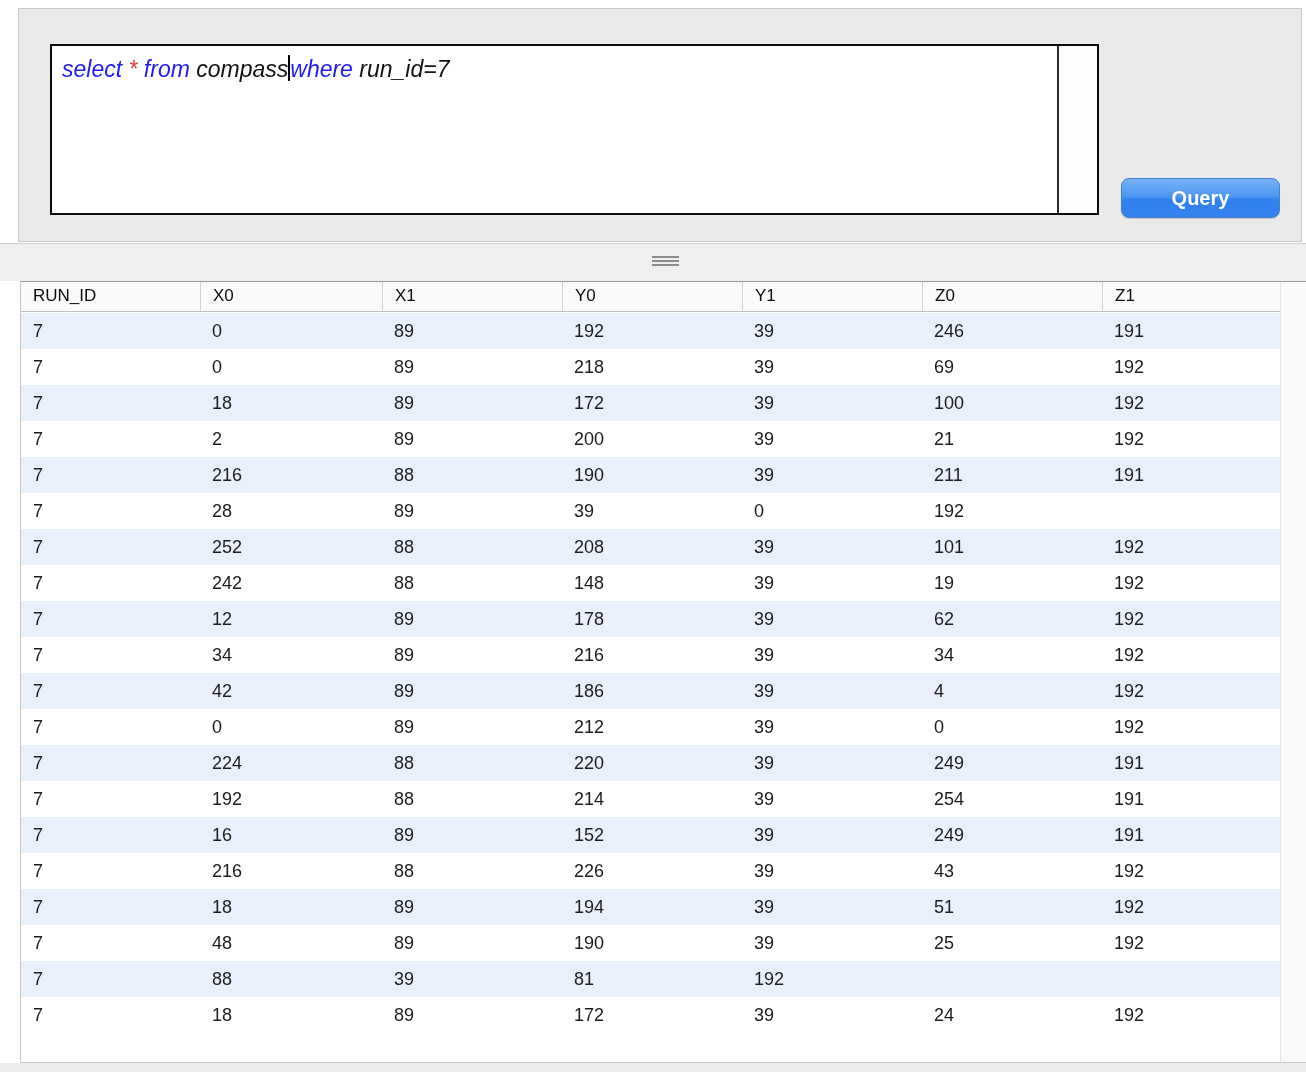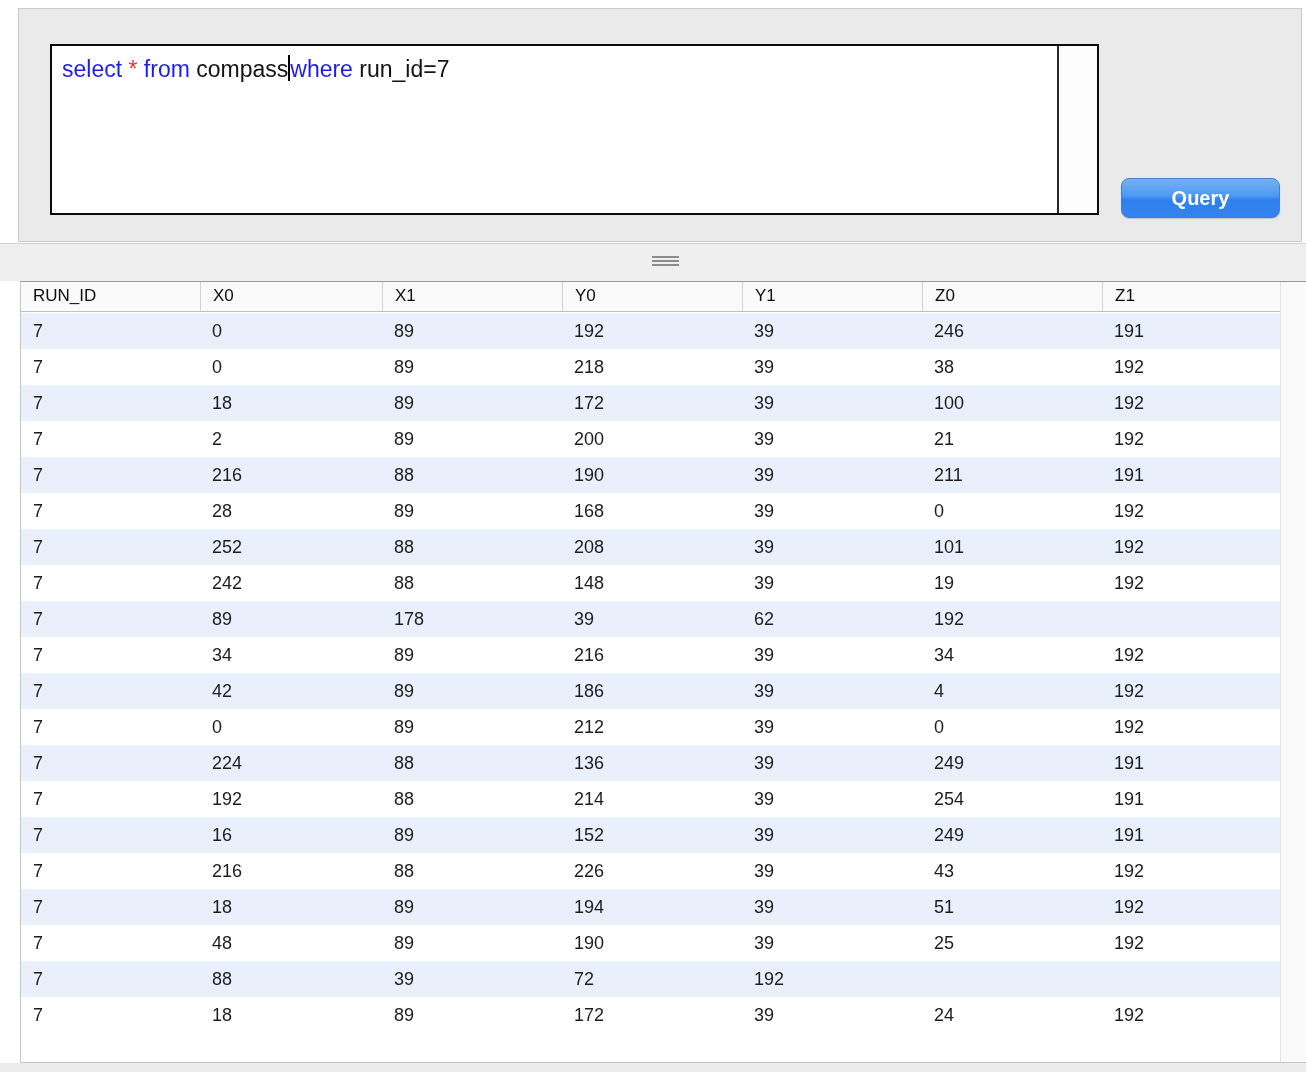--- a/index.html
+++ b/index.html
@@ -11,21 +11,21 @@
     overflow:hidden;
   }
 
   
   .top-panel {
     position:absolute; left:18px; top:8px; right:4px; height:234px;
     background:#eaeaea; border:1px solid #c9c9c9;
   }
   .sql-editor {
     position:absolute; left:31px; top:35px; width:1049px; height:171px;
-    background:#ffffff; border:2px solid #0b0b0b;
+    background:#ffffff; border:2px solid #0b0b0b;font-style:italic;
   }
   .sql-scrollbar {
     position:absolute; top:0; right:0; bottom:0; width:40px;
     background:#fdfdfd; border-left:2px solid #2a2a2a;
   }
   .sql-text {
     position:absolute; left:0; top:0; right:44px; bottom:0;
     padding:8px 0 0 10px;
     font-size:23px; line-height:30px; white-space:pre;
     color:#111;
@@ -134,21 +134,21 @@
         <div class="cell">39</div>
         <div class="cell">246</div>
         <div class="cell">191</div>
       </div>
       <div class="row grid-row">
         <div class="cell">7</div>
         <div class="cell">0</div>
         <div class="cell">89</div>
         <div class="cell">218</div>
         <div class="cell">39</div>
-        <div class="cell">38</div>
+        <div class="cell">69</div>
         <div class="cell">192</div>
       </div>
       <div class="row grid-row">
         <div class="cell">7</div>
         <div class="cell">18</div>
         <div class="cell">89</div>
         <div class="cell">172</div>
         <div class="cell">39</div>
         <div class="cell">100</div>
         <div class="cell">192</div>
@@ -168,21 +168,20 @@
         <div class="cell">88</div>
         <div class="cell">190</div>
         <div class="cell">39</div>
         <div class="cell">211</div>
         <div class="cell">191</div>
       </div>
       <div class="row grid-row">
         <div class="cell">7</div>
         <div class="cell">28</div>
         <div class="cell">89</div>
-        <div class="cell">168</div>
         <div class="cell">39</div>
         <div class="cell">0</div>
         <div class="cell">192</div>
       </div>
       <div class="row grid-row">
         <div class="cell">7</div>
         <div class="cell">252</div>
         <div class="cell">88</div>
         <div class="cell">208</div>
         <div class="cell">39</div>
@@ -193,20 +192,21 @@
         <div class="cell">7</div>
         <div class="cell">242</div>
         <div class="cell">88</div>
         <div class="cell">148</div>
         <div class="cell">39</div>
         <div class="cell">19</div>
         <div class="cell">192</div>
       </div>
       <div class="row grid-row">
         <div class="cell">7</div>
+        <div class="cell">12</div>
         <div class="cell">89</div>
         <div class="cell">178</div>
         <div class="cell">39</div>
         <div class="cell">62</div>
         <div class="cell">192</div>
       </div>
       <div class="row grid-row">
         <div class="cell">7</div>
         <div class="cell">34</div>
         <div class="cell">89</div>
@@ -230,21 +230,21 @@
         <div class="cell">89</div>
         <div class="cell">212</div>
         <div class="cell">39</div>
         <div class="cell">0</div>
         <div class="cell">192</div>
       </div>
       <div class="row grid-row">
         <div class="cell">7</div>
         <div class="cell">224</div>
         <div class="cell">88</div>
-        <div class="cell">136</div>
+        <div class="cell">220</div>
         <div class="cell">39</div>
         <div class="cell">249</div>
         <div class="cell">191</div>
       </div>
       <div class="row grid-row">
         <div class="cell">7</div>
         <div class="cell">192</div>
         <div class="cell">88</div>
         <div class="cell">214</div>
         <div class="cell">39</div>
@@ -284,21 +284,21 @@
         <div class="cell">89</div>
         <div class="cell">190</div>
         <div class="cell">39</div>
         <div class="cell">25</div>
         <div class="cell">192</div>
       </div>
       <div class="row grid-row">
         <div class="cell">7</div>
         <div class="cell">88</div>
         <div class="cell">39</div>
-        <div class="cell">72</div>
+        <div class="cell">81</div>
         <div class="cell">192</div>
       </div>
       <div class="row grid-row">
         <div class="cell">7</div>
         <div class="cell">18</div>
         <div class="cell">89</div>
         <div class="cell">172</div>
         <div class="cell">39</div>
         <div class="cell">24</div>
         <div class="cell">192</div>

